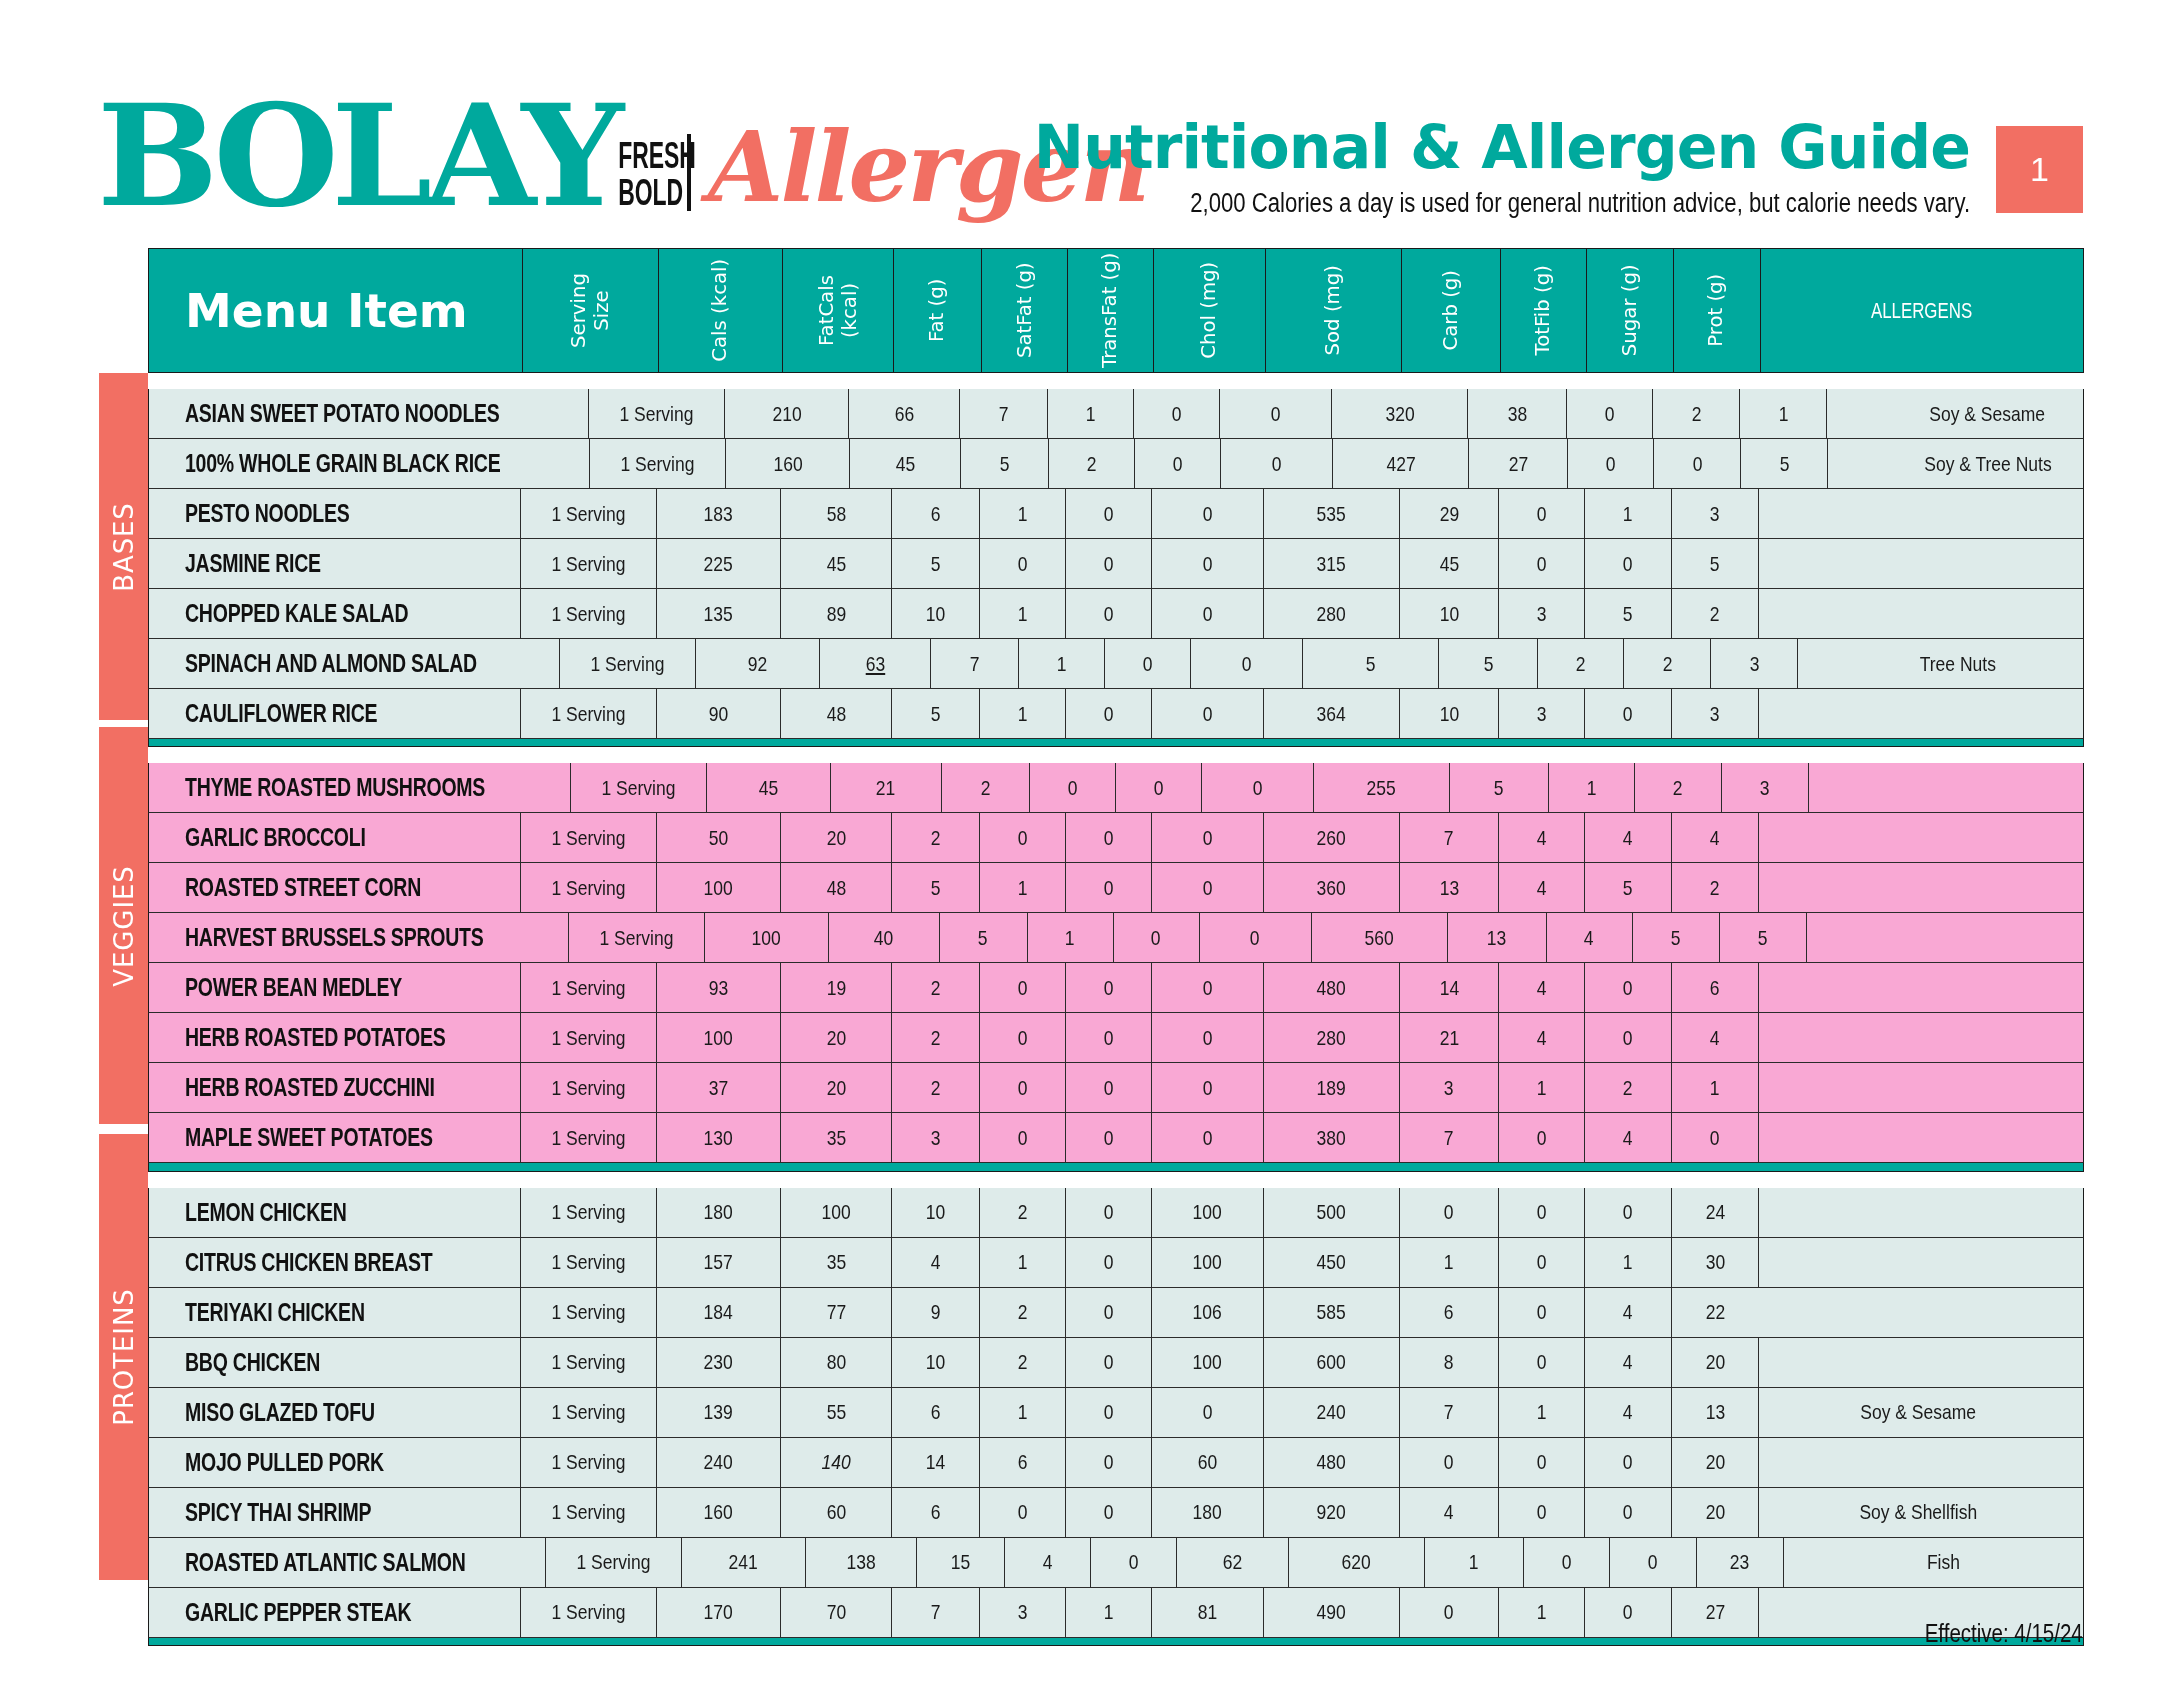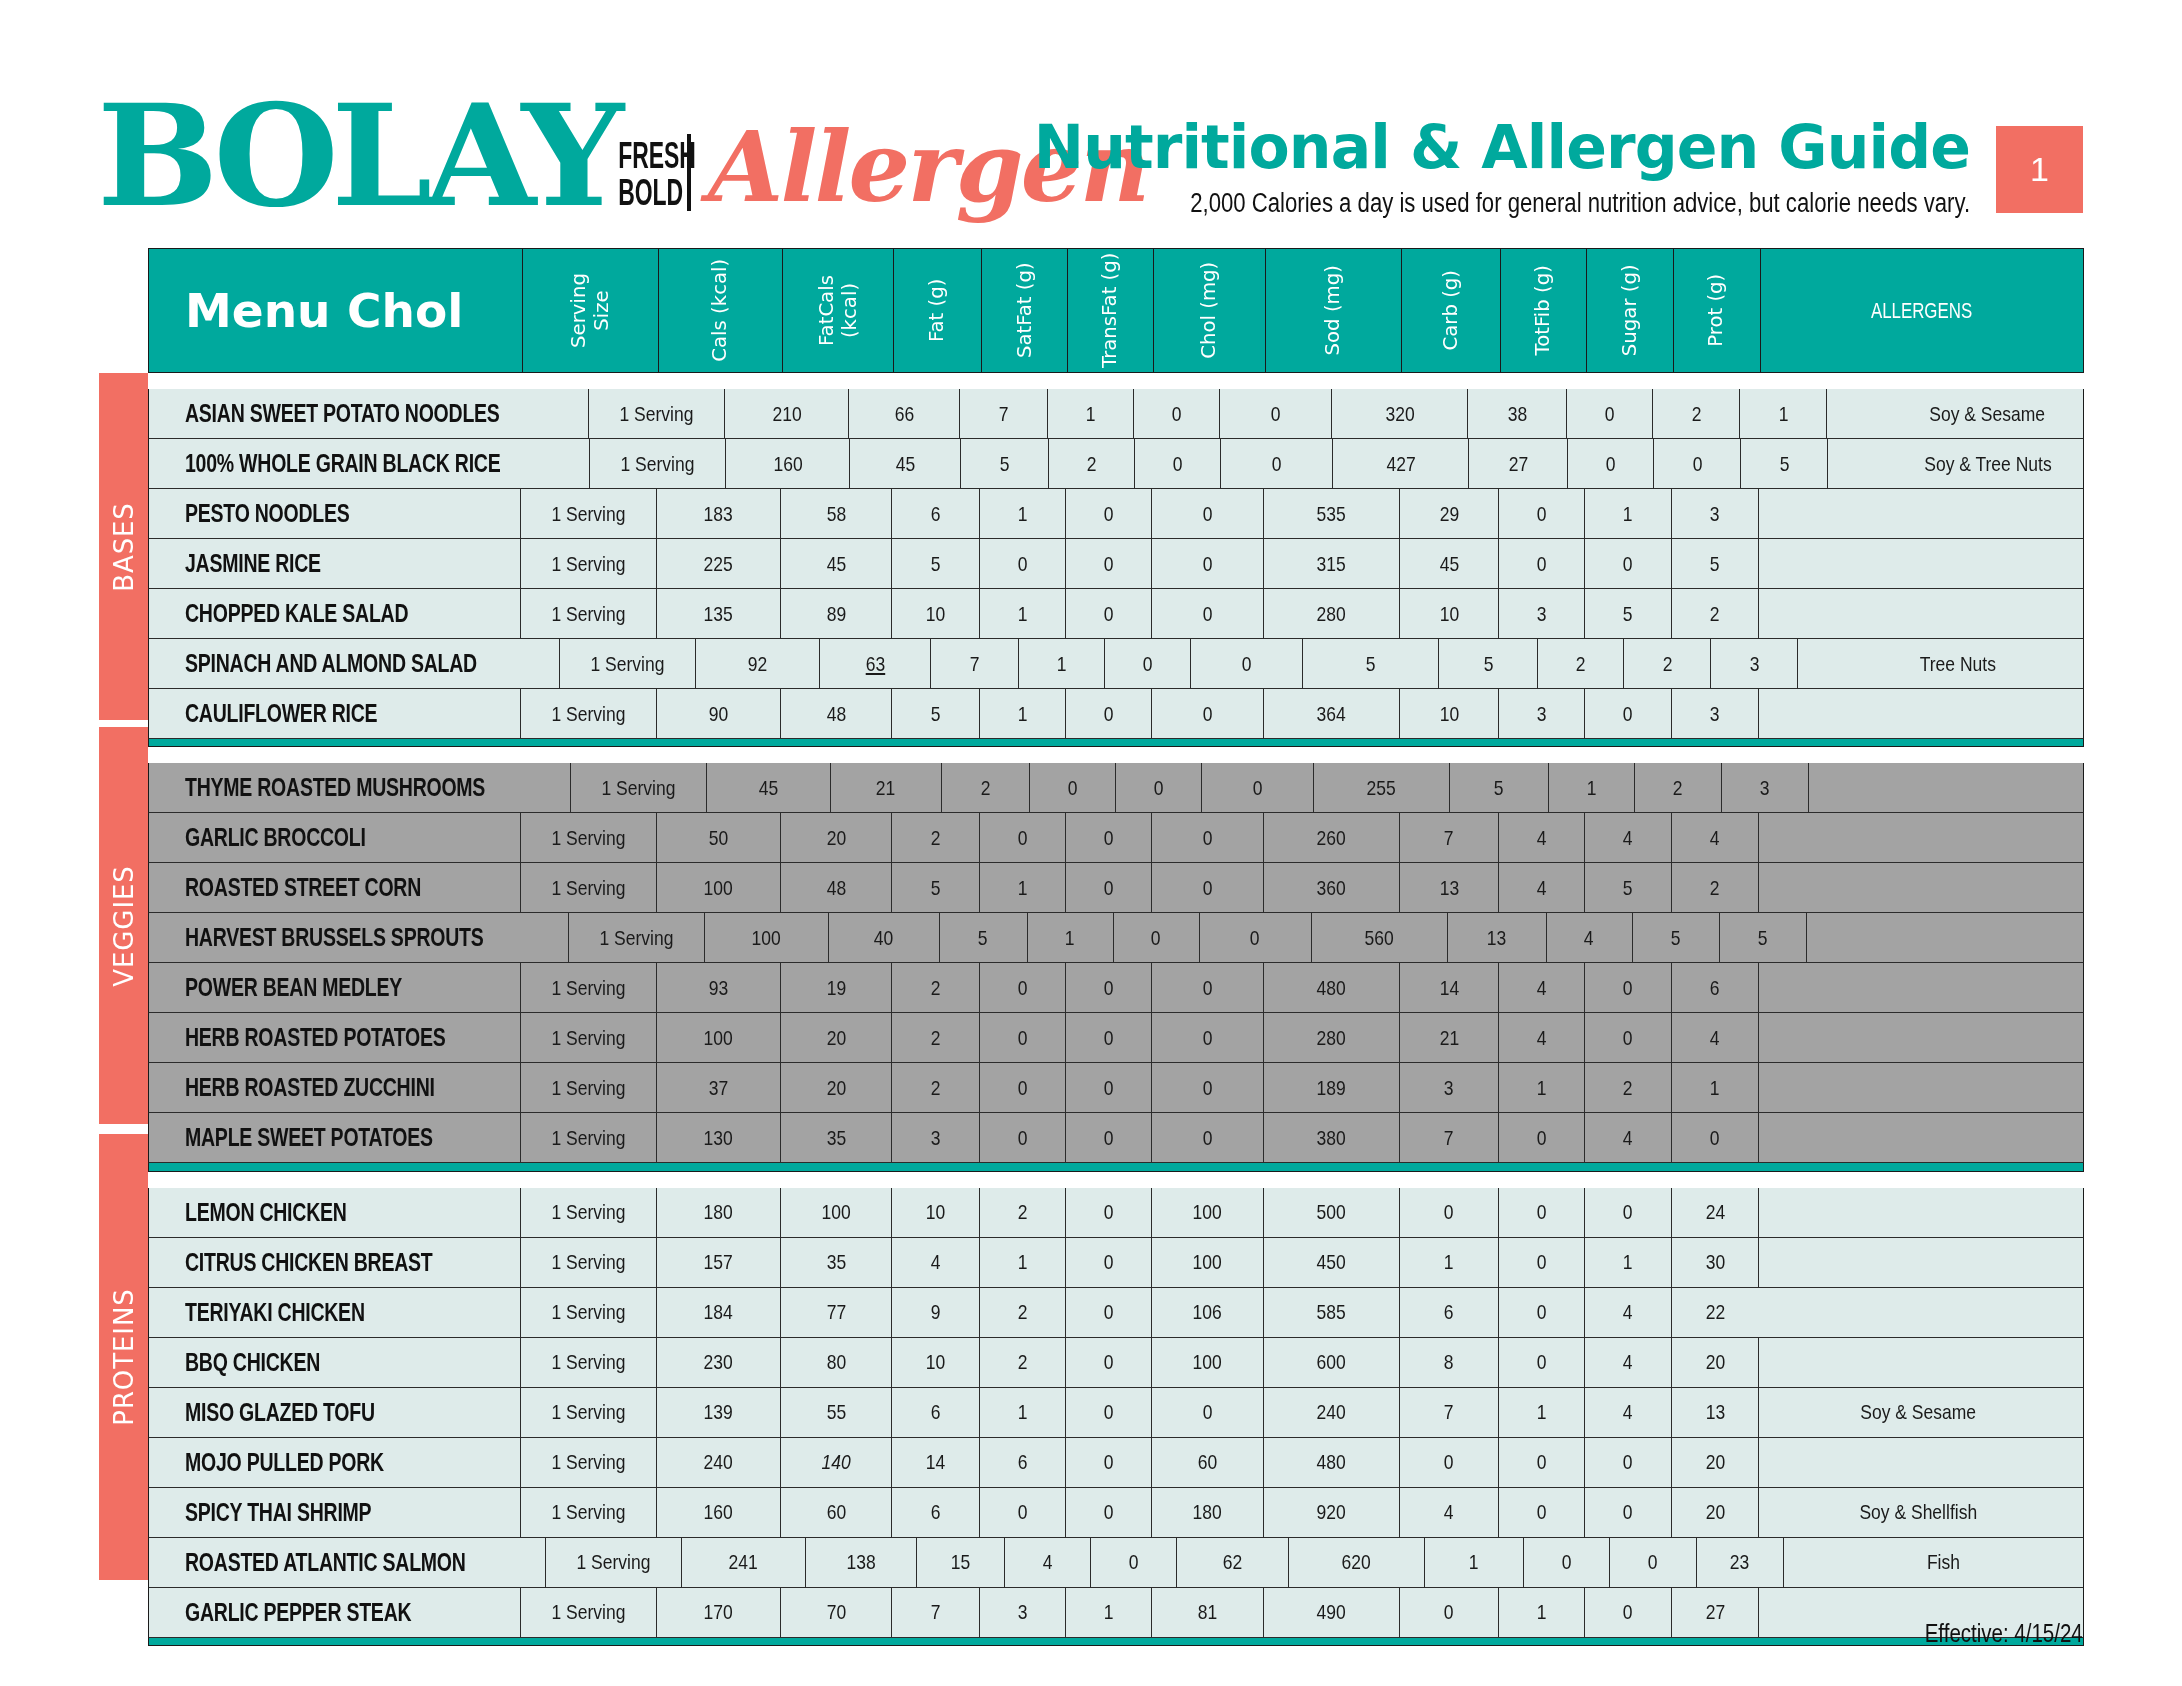--- a/index.html
+++ b/index.html
@@ -36,21 +36,21 @@
         font-weight: bold; font-size: 47px; }
   .th .rot { transform: rotate(-90deg); white-space: pre; text-align: center;
         font-family: "DejaVu Sans", sans-serif; font-size: 19.7px; line-height: 22.5px; }
   .th.allergen { font-family: "Liberation Sans Narrow", "Liberation Sans", sans-serif; font-size: 22.5px; }
   .th.allergen span { transform: scaleX(0.75); display: inline-block; }
 
   .section { position: relative; margin-top: 16px; }
   .row { display: flex; height: 50px; box-sizing: border-box; border-left: 1.9px solid #1a1a1a; border-right: 1.9px solid #1a1a1a;
          border-bottom: 1.9px solid #2b2b2b; }
   .section.tint .row { background: #deebea; }
-  .section.plain .row { background: #a3a3a3; }
+  .section.plain .row { background: #f9a8d4; }
   .row .td { height: 100%; box-sizing: border-box; border-right: 1.9px solid #2b2b2b; display: flex; align-items: center;
              justify-content: center; font-family: "Liberation Sans Narrow", "Liberation Sans", sans-serif; font-size: 20.6px; color: #1a1a1a; }
   .row .td:last-child { border-right: none; }
   .row .td.name { justify-content: flex-start; padding-left: 36px; font-family: "Liberation Sans Narrow", "Liberation Sans", sans-serif;
              font-weight: bold; font-size: 25px; color: #111; }
   .row .td.name span { display: inline-block; transform: scaleX(0.78); transform-origin: left center; white-space: nowrap; letter-spacing: -0.3px; }
   .row .td.num span { display: inline-block; transform: scaleX(0.85); }
   .sep-bar { height: 8.4px; background: #00a99d; border: 1.9px solid #1a1a1a; border-top: none; box-sizing: border-box; }
 
   .band { position: absolute; left: 99px; width: 49px; background: #f26f63; }
@@ -83,21 +83,21 @@
 <div class="band" style="top:727px;height:397px;">
   <span class="band-label">VEGGIES</span>
 </div>
 <div class="band" style="top:1134px;height:446px;">
   <span class="band-label">PROTEINS</span>
 </div>
 
 <div class="table-wrap">
   <div class="thead" id="thead">
       <div class="th menu" style="width: 374px; flex: 0 0 374px;">
-        <span>Menu Chol</span>
+        <span>Menu Item</span>
       </div>
       <div class="th" style="width: 136px; flex: 0 0 136px;">
         <span class="rot">Serving
 Size</span>
       </div>
       <div class="th" style="width: 124px; flex: 0 0 124px;">
         <span class="rot">Cals (kcal)</span>
       </div>
       <div class="th" style="width: 111px; flex: 0 0 111px;">
         <span class="rot">FatCals

